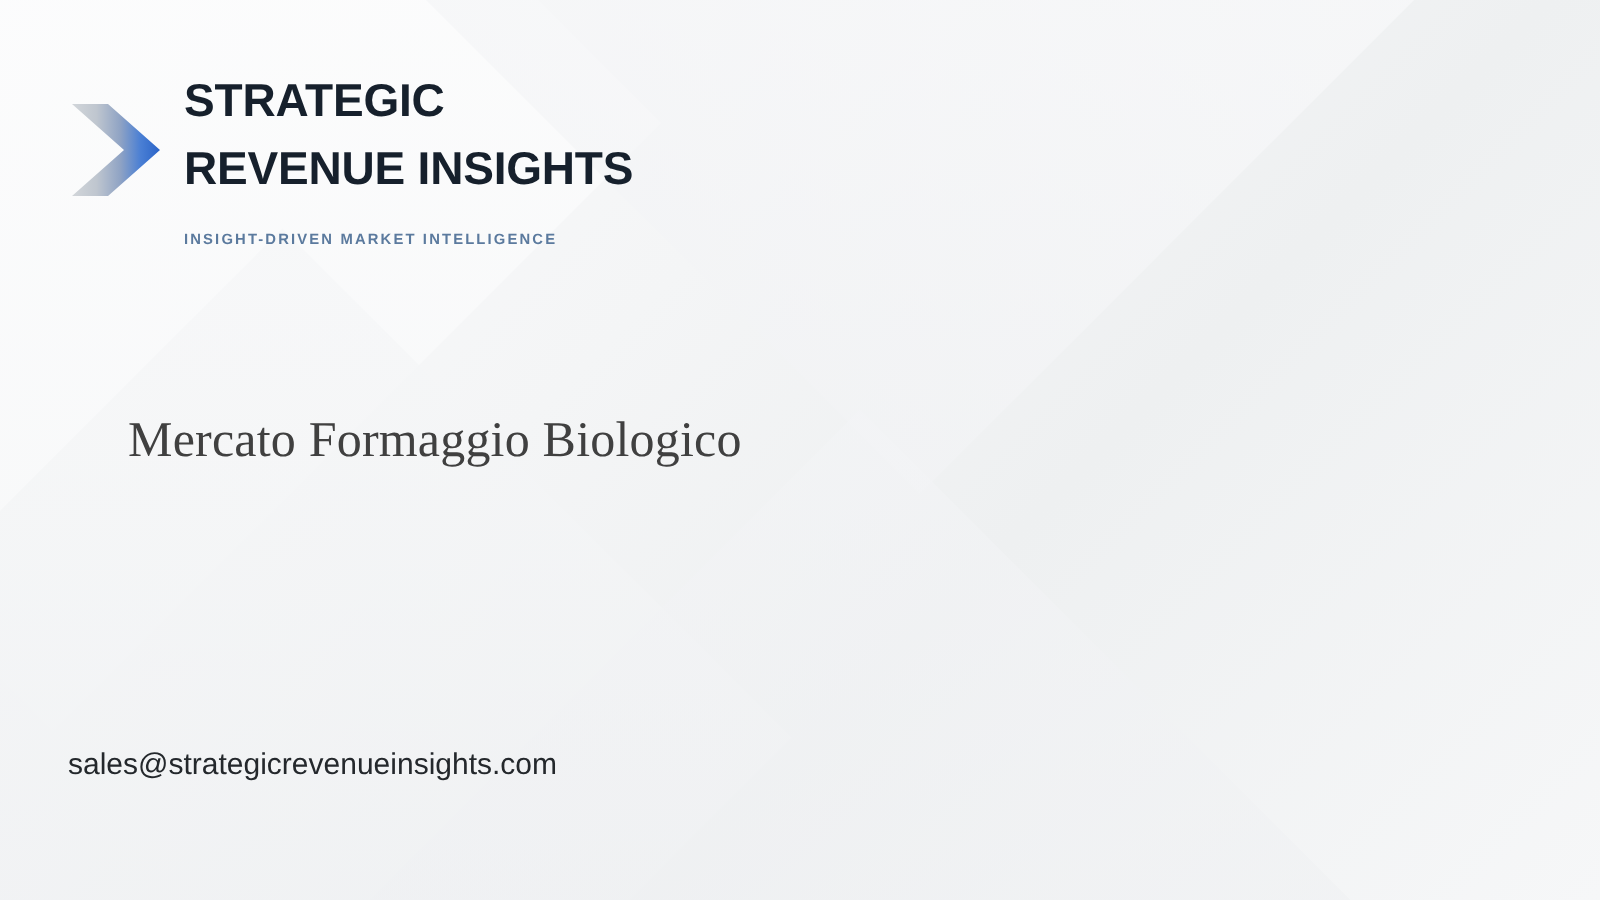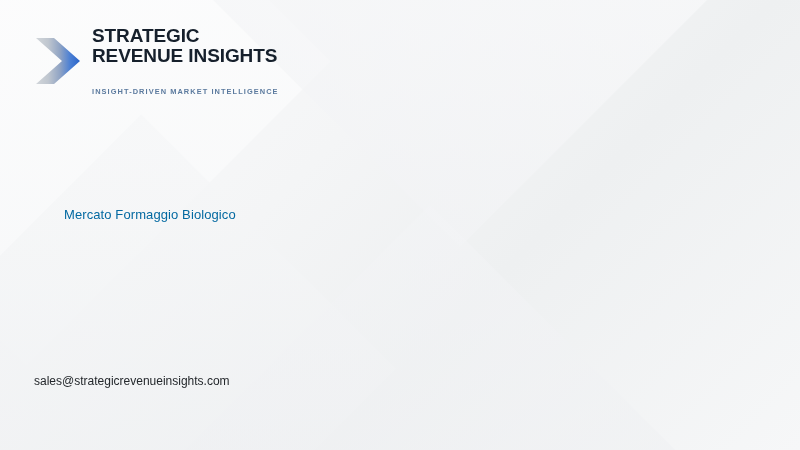--- a/index.html
+++ b/index.html
@@ -115,52 +115,53 @@
     width:48px; height:52px;
     flex:0 0 48px;
     position:relative;
   }
   .logo-mark svg { display:block; width:48px; height:52px; }
 
   .logo-text { display:flex; flex-direction:column; }
   .logo-line1, .logo-line2 {
     font-family:"Liberation Sans", sans-serif;
     font-weight:bold;
-    font-size:19px;
+    font-size:23px;
     letter-spacing:-0.1px;
     line-height:20px;
     color:#16202c;
+    margin-top:14px;
   }
   .logo-tagline {
     margin-top:21px;
     font-family:"Liberation Sans", sans-serif;
     font-weight:bold;
     font-size:7.4px;
     letter-spacing:1.08px;
     color:#5b7a9e;
     white-space:nowrap;
   }
 
   
   .title {
     position:absolute;
     left:64px; top:207px;
     z-index:40;
-    font-family:Liberation Sans, sans-serif;
-    font-size:13px;
+    font-family:Liberation Serif, serif;
+    font-size:25px;
     font-weight:normal;
-    color:#0369a1;
+    color:#404040;
     letter-spacing:.1px;
   }
   .email {
     position:absolute;
     left:34px; top:374px;
     z-index:40;
     font-family:"Liberation Sans", sans-serif;
-    font-size:12px;
+    font-size:15px;
     font-weight:normal;
     color:#24282c;
     letter-spacing:0;
   }
 </style>
 </head>
 <body>
 
 <div id="slide">
 

